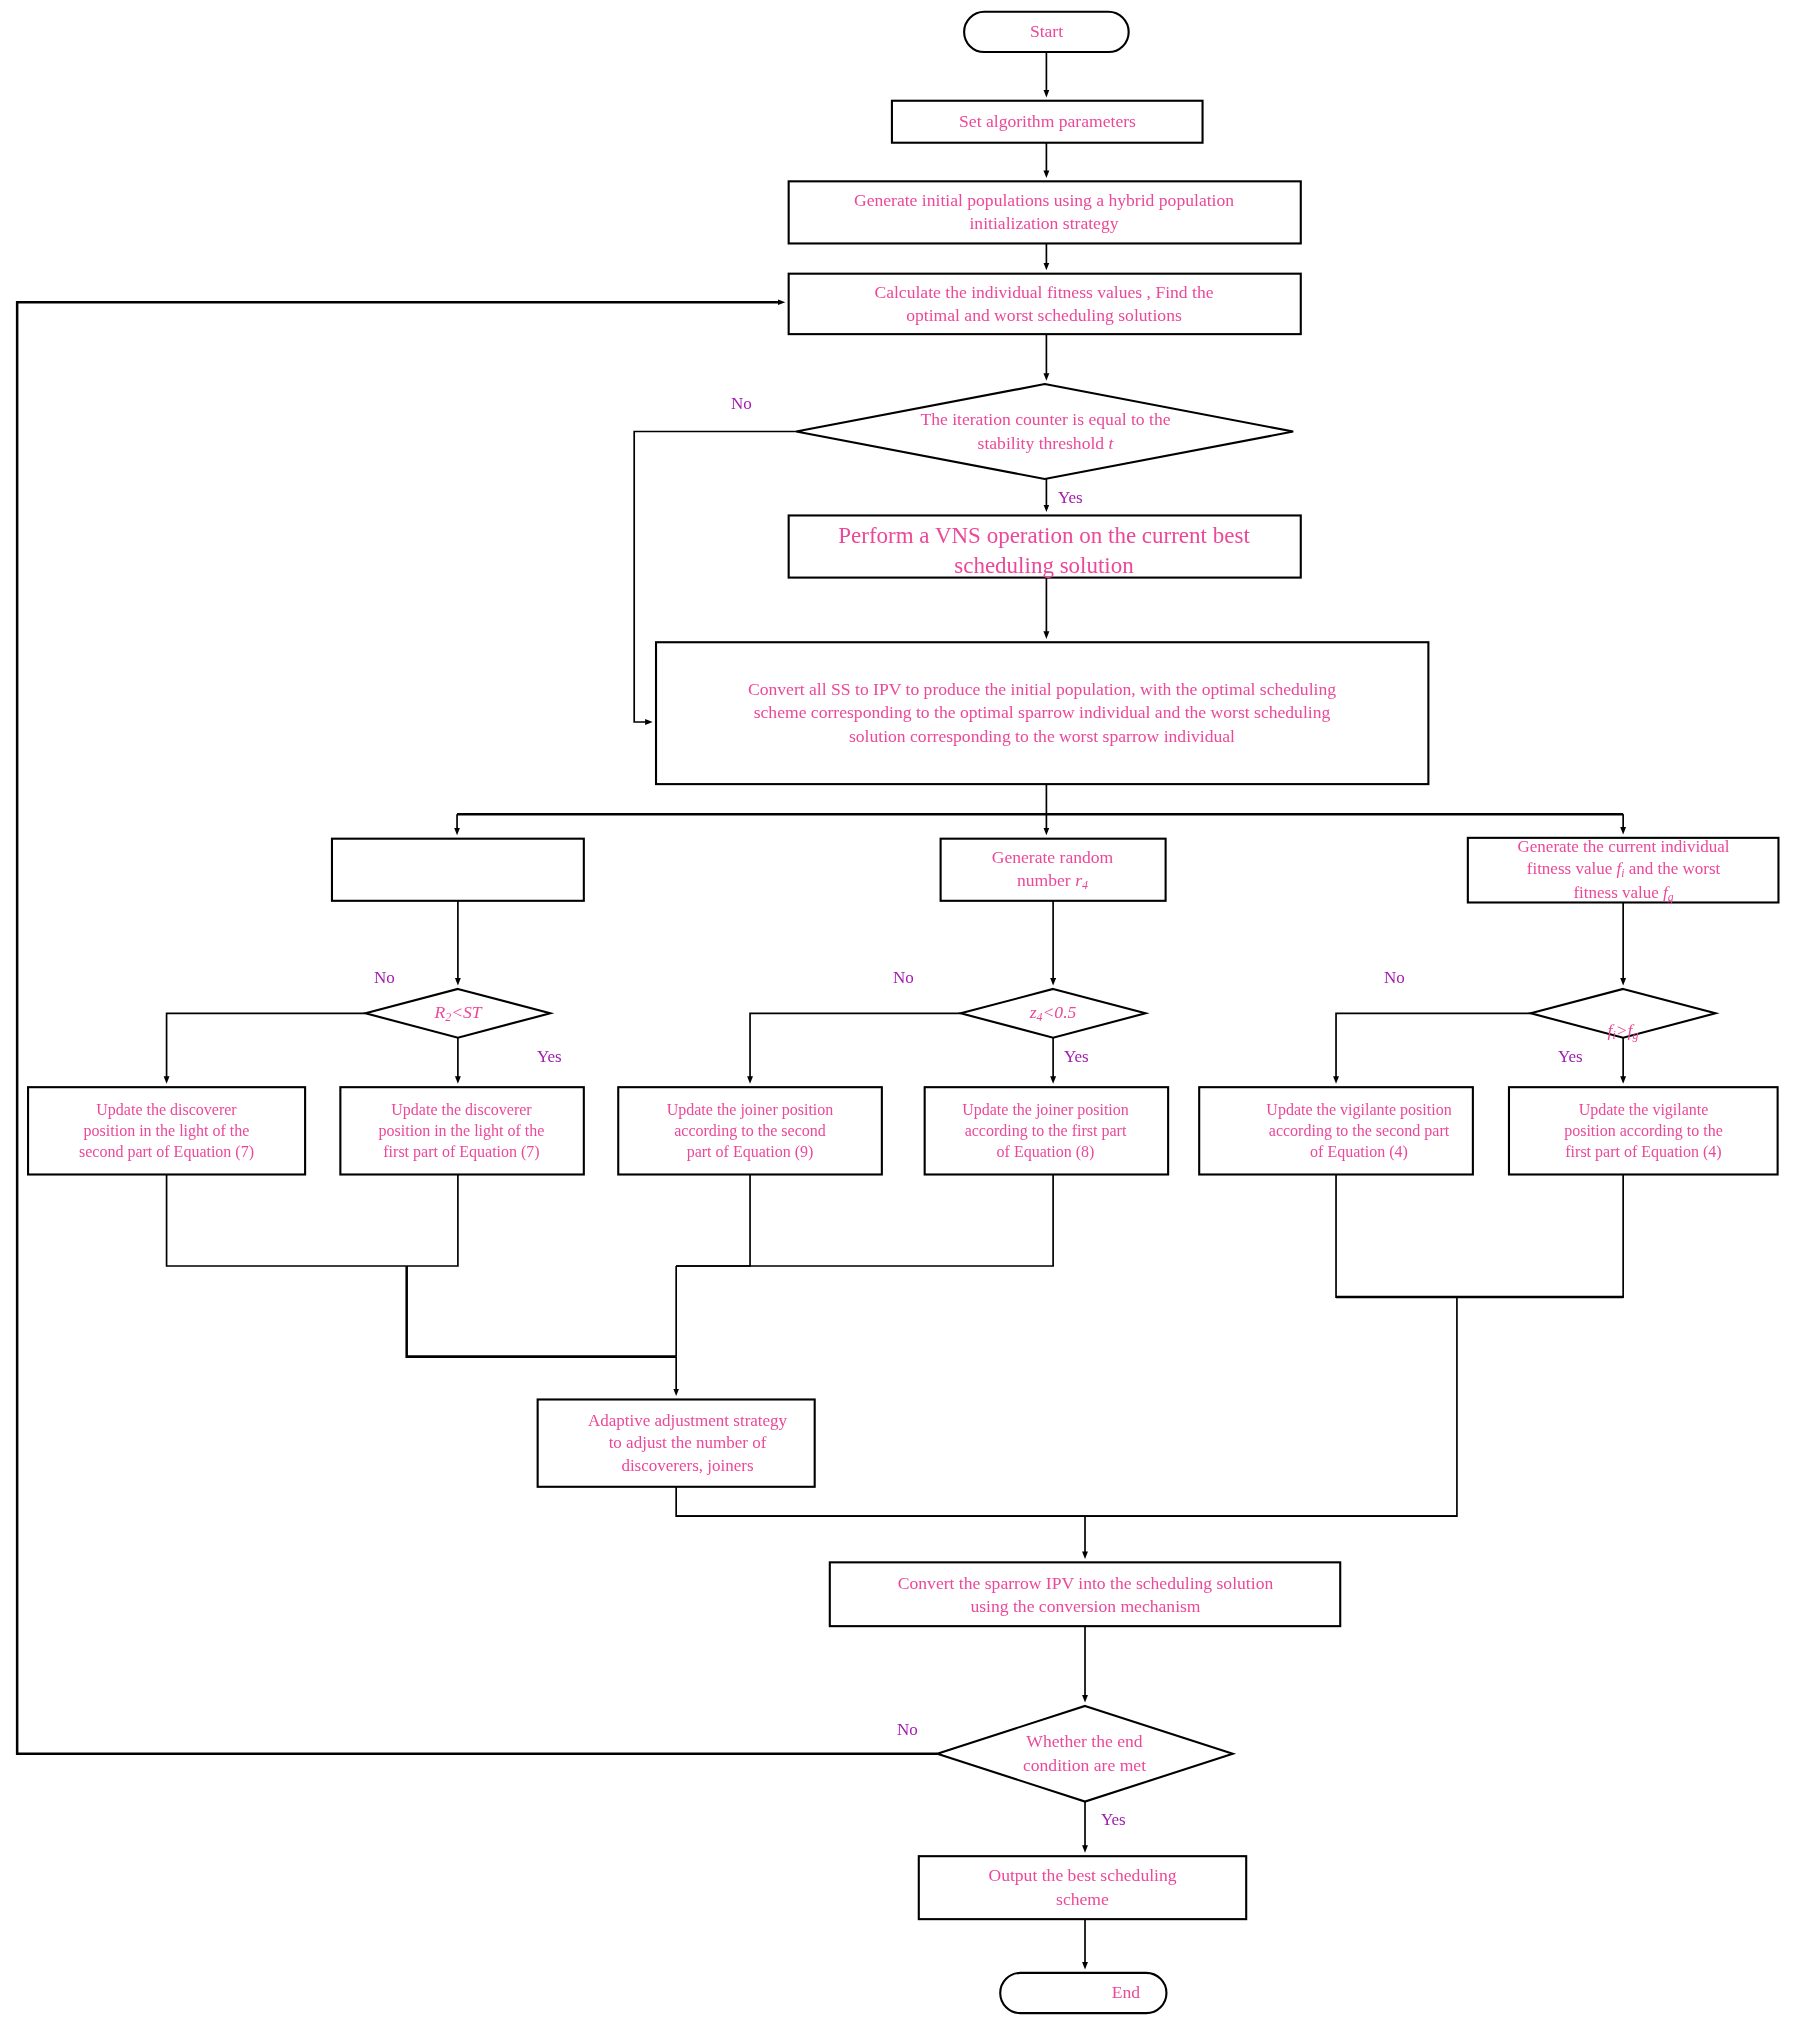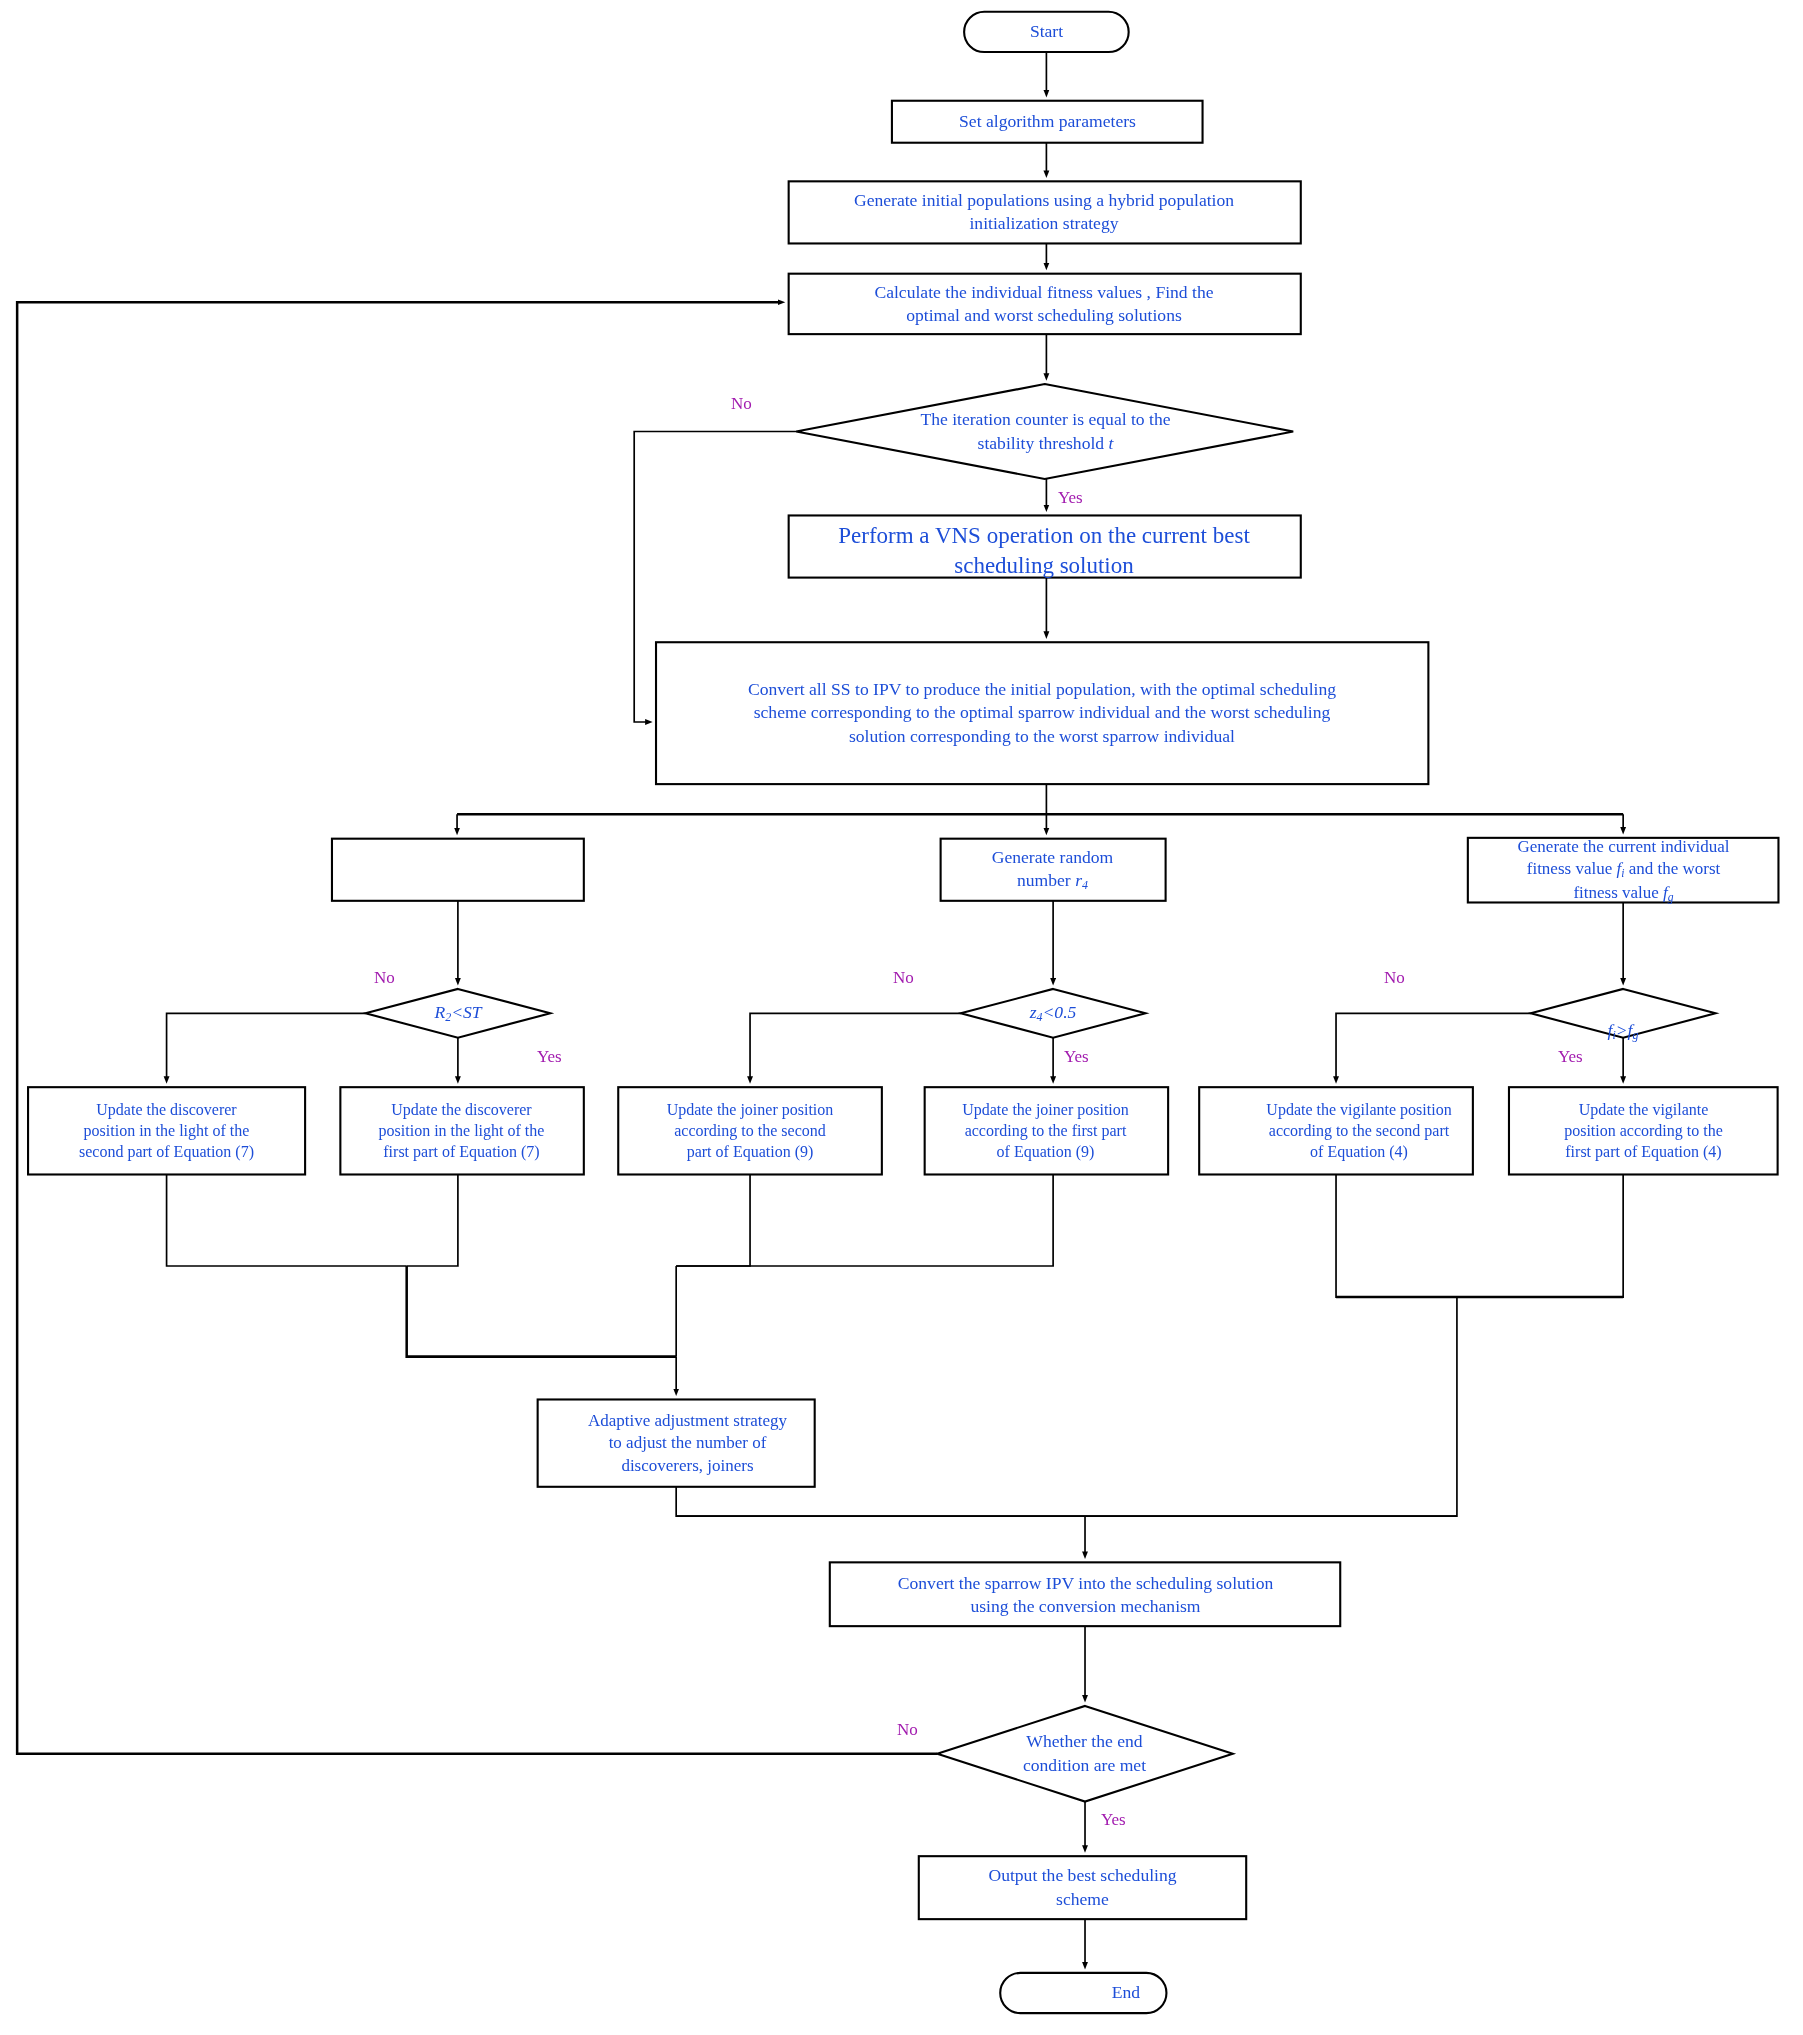--- a/index.html
+++ b/index.html
@@ -1,20 +1,20 @@
 <!DOCTYPE html>
 <html style="font-size:6.7px"><head>
 <meta charset="utf-8">
 <style>
   html,body{margin:0;padding:0;background:#ffffff;}
   #root{position:relative;width:1804px;height:2035px;background:#fff;
         font-family:"Liberation Serif","DejaVu Serif",serif;}
   svg{position:absolute;left:0;top:0;width:1804px;height:2035px;}
   .node-text{position:absolute;display:flex;align-items:center;justify-content:center;
-             text-align:center;color:#1d4ed8;line-height:1.32;}
+             text-align:center;color:#ec4899;line-height:1.32;}
   .yn{position:absolute;color:#a21caf;font-size:17px;}
   i.v{font-style:italic;}
   sub{font-size:0.68em;font-style:italic;vertical-align:-0.28em;}
 </style>
 </head>
 <body>
 
 <div id="root">
 
   <svg viewBox="0 0 4296 4848" xmlns="http://www.w3.org/2000/svg">
@@ -180,21 +180,21 @@
   <div class="node-text" style="left:28px;top:1087px;width:277px;height:87px;font-size:16px;">
     <div><span>Update the discoverer</span><br><span>position in the light of the</span><br><span>second part of Equation (7)</span></div>
   </div>
   <div class="node-text" style="left:340px;top:1087px;width:243px;height:87px;font-size:16px;">
     <div><span>Update the discoverer</span><br><span>position in the light of the</span><br><span>first part of  Equation (7)</span></div>
   </div>
   <div class="node-text" style="left:618px;top:1087px;width:264px;height:87px;font-size:16px;">
     <div><span>Update the joiner position</span><br><span>according to the second</span><br><span>part of  Equation (9)</span></div>
   </div>
   <div class="node-text" style="left:924px;top:1087px;width:243px;height:87px;font-size:16px;">
-    <div><span>Update the joiner position</span><br><span>according to the first part</span><br><span>of  Equation (9)</span></div>
+    <div><span>Update the joiner position</span><br><span>according to the first part</span><br><span>of  Equation (8)</span></div>
   </div>
   <div class="node-text" style="left:1199px;top:1087px;width:320px;height:87px;font-size:16px;">
     <div><span>Update the vigilante position</span><br><span>according to the second part</span><br><span>of  Equation (4)</span></div>
   </div>
   <div class="node-text" style="left:1509px;top:1087px;width:269px;height:87px;font-size:16px;">
     <div><span>Update the vigilante</span><br><span>position according to the</span><br><span>first part of  Equation (4)</span></div>
   </div>
 
   <div class="node-text" style="left:537px;top:1400px;width:301px;height:87px;font-size:17px;">
     <div><span>Adaptive adjustment strategy</span><br><span>to adjust the number of</span><br><span>discoverers, joiners</span></div>

